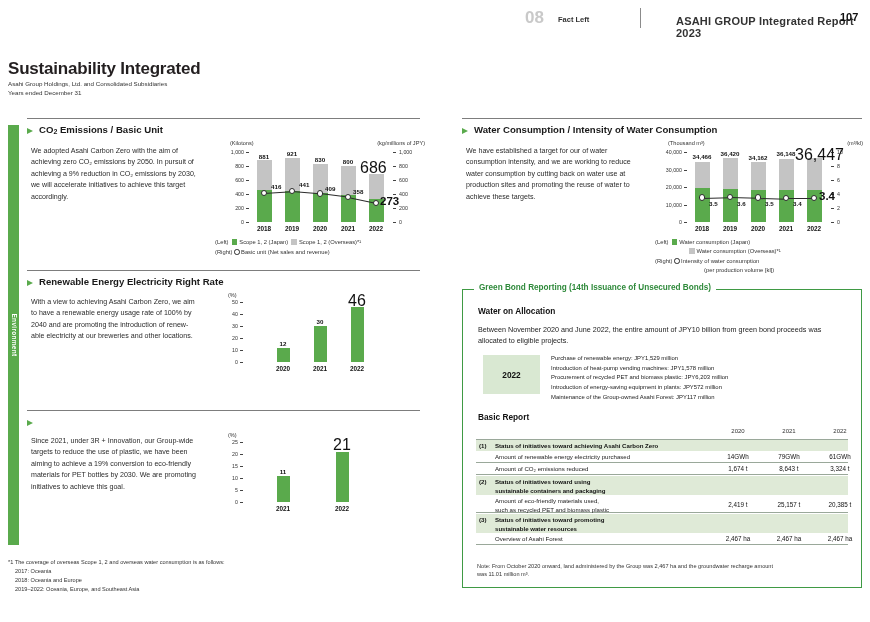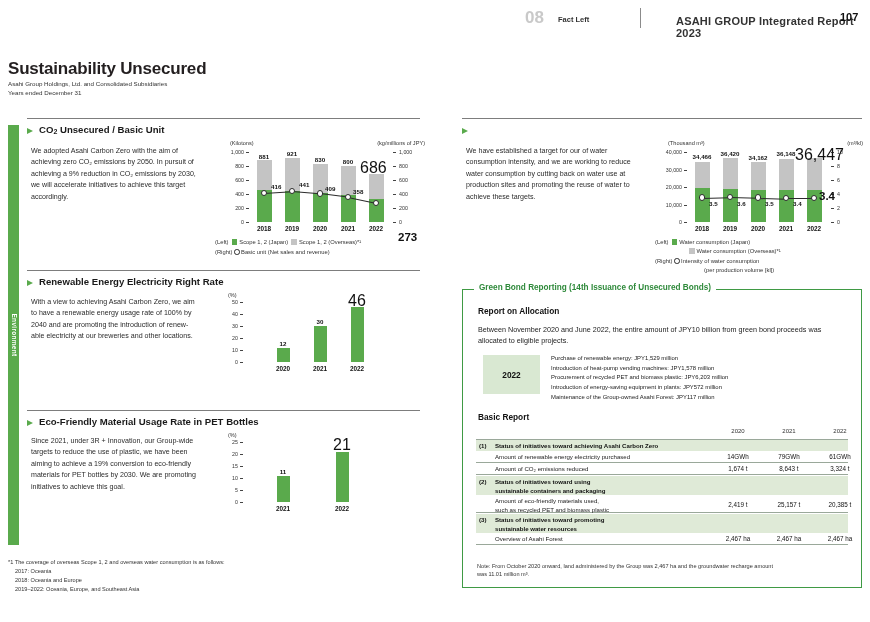--- a/index.html
+++ b/index.html
@@ -155,32 +155,32 @@
 <body>
 
 <div class="page-header">
   <div class="hdr-num">08</div>
   <div class="hdr-section">Fact Left</div>
   <div class="hdr-rule"></div>
   <div class="hdr-title">ASAHI GROUP Integrated Report 2023</div>
   <div class="hdr-page">107</div>
 </div>
 
-<div class="page-title">Sustainability Unsecured</div>
+<div class="page-title">Sustainability Integrated</div>
 <div class="page-sub1">Asahi Group Holdings, Ltd. and Consolidated Subsidiaries</div>
 <div class="page-sub2">Years ended December 31</div>
 
 <div class="env-tab">
   <span>Environment</span>
 </div>
 
 <div class="sec" style="left:27px; top:118px; width:393px; height:14px;">
   <div class="sec-rule"></div>
   <div class="sec-tri"></div>
-  <div class="sec-title"><span>CO</span><span class="sub">2</span><span> Unsecured / Basic Unit</span></div>
+  <div class="sec-title"><span>CO</span><span class="sub">2</span><span> Emissions / Basic Unit</span></div>
 </div>
 <div class="para" style="left:31px; top:146px; width:165px;">We adopted Asahi Carbon Zero with the aim of achieving zero CO₂ emissions by 2050. In pursuit of achieving a 9% reduction in CO₂ emissions by 2030, we will accelerate initiatives to achieve this target accordingly.</div>
 
 <div class="chart" style="left:210px; top:140px; width:215px; height:125px;">
   <div class="ax-unit" style="left:20px; top:0px;">(Kilotons)</div>
   <div class="ax-unit" style="right:0px; top:0px;">(kg/millions of JPY)</div>
 
   <div class="tick" style="left:8px; top:9px; width:26px;">1,000</div>
   <div class="tickmark" style="left:36px; top:12px;"></div>
   <div class="tick" style="left:8px; top:23px; width:26px;">800</div>
@@ -232,21 +232,21 @@
   <div class="marker" style="left:50.8px; top:49.7px;"></div>
   <div class="marker" style="left:78.8px; top:47.9px;"></div>
   <div class="marker" style="left:106.8px; top:50.2px;"></div>
   <div class="marker" style="left:134.8px; top:53.7px;"></div>
   <div class="marker" style="left:162.8px; top:59.7px;"></div>
 
   <div class="plab" style="left:61px; top:43px;">416</div>
   <div class="plab" style="left:89px; top:41px;">441</div>
   <div class="plab" style="left:115px; top:45px;">409</div>
   <div class="plab" style="left:143px; top:48px;">358</div>
-  <div class="plab-big" style="left:188px; top:55px;margin-top:36px;">273</div>
+  <div class="plab-big" style="left:170px; top:55px;">273</div>
 
   <div class="xlab" style="left:39px; top:85px; width:30px;">2018</div>
   <div class="xlab" style="left:67px; top:85px; width:30px;">2019</div>
   <div class="xlab" style="left:95px; top:85px; width:30px;">2020</div>
   <div class="xlab" style="left:123px; top:85px; width:30px;">2021</div>
   <div class="xlab" style="left:151px; top:85px; width:30px;">2022</div>
 
   <div class="legend" style="left:5px; top:99px;">
     <span>(Left)</span>
     &nbsp;<span class="sw sw-g"></span><span>Scope 1, 2 (Japan)</span>
@@ -290,21 +290,20 @@
   <div class="vlab-big" style="left:138px; top:0px;">46</div>
 
   <div class="xlab" style="left:58px; top:73px; width:30px;">2020</div>
   <div class="xlab" style="left:95px; top:73px; width:30px;">2021</div>
   <div class="xlab" style="left:132px; top:73px; width:30px;">2022</div>
 </div>
 
 <div class="sec" style="left:27px; top:410px; width:393px; height:14px;">
   <div class="sec-rule"></div>
   <div class="sec-tri"></div>
-  <div class="sec-title">Eco-Friendly Material Usage Rate in PET Bottles</div>
 </div>
 <div class="para" style="left:31px; top:436px; width:165px;">Since 2021, under 3R + Innovation, our Group-wide targets to reduce the use of plastic, we have been aiming to achieve a 19% conversion to eco-friendly materials for PET bottles by 2030. We are promoting initiatives to achieve this goal.</div>
 
 <div class="chart" style="left:210px; top:432px; width:215px; height:90px;">
   <div class="ax-unit" style="left:18px; top:0px;">(%)</div>
   <div class="tick" style="left:8px; top:7px; width:20px;">25</div>
   <div class="tickmark" style="left:30px; top:10px;"></div>
   <div class="tick" style="left:8px; top:19px; width:20px;">20</div>
   <div class="tickmark" style="left:30px; top:22px;"></div>
   <div class="tick" style="left:8px; top:31px; width:20px;">15</div>
@@ -322,20 +321,21 @@
   <div class="vlab" style="left:58px; top:36px; width:30px;">11</div>
   <div class="vlab-big" style="left:123px; top:4px;">21</div>
 
   <div class="xlab" style="left:58px; top:73px; width:30px;">2021</div>
   <div class="xlab" style="left:117px; top:73px; width:30px;">2022</div>
 </div>
 
 <div class="sec" style="left:462px; top:118px; width:400px; height:14px;">
   <div class="sec-rule"></div>
   <div class="sec-tri"></div>
+  <div class="sec-title">Water Consumption / Intensity of Water Consumption</div>
 </div>
 <div class="para" style="left:466px; top:146px; width:168px;">We have established a target for our of water consumption intensity, and we are working to reduce water consumption by cutting back on water use at production sites and promoting the reuse of water to achieve these targets.</div>
 
 <div class="chart" style="left:648px; top:140px; width:215px; height:132px;">
   <div class="ax-unit" style="left:20px; top:0px;">(Thousand m³)</div>
   <div class="ax-unit" style="right:0px; top:0px;">(m³/kl)</div>
 
   <div class="tick" style="left:4px; top:9px; width:30px;">40,000</div>
   <div class="tickmark" style="left:36px; top:12px;"></div>
   <div class="tick" style="left:4px; top:26.5px; width:30px;">30,000</div>
@@ -410,21 +410,21 @@
   <div class="legend" style="left:7px; top:118px;">
     <span>(Right)</span>
     <span class="sw-m"></span><span>Intensity of water consumption</span>
   </div>
   <div class="legend" style="left:56px; top:127px;">(per production volume [kl])</div>
 </div>
 
 <div class="gb-box"></div>
 <div class="gb-legendtitle">Green Bond Reporting (14th Issuance of Unsecured Bonds)</div>
 
-<div class="gb-h" style="left:478px; top:306px;">Report on Allocation</div>
+<div class="gb-h" style="left:478px; top:306px;">Water on Allocation</div>
 <div class="gb-p" style="left:478px; top:324px; width:370px;">Between November 2020 and June 2022, the entire amount of JPY10 billion from green bond proceeds was allocated to eligible projects.</div>
 
 <div class="gb-yearbox">
   <span>2022</span>
 </div>
 <div class="gb-list">
   <div>Purchase of renewable energy: JPY1,529 million</div>
   <div>Introduction of heat-pump vending machines: JPY1,578 million</div>
   <div>Procurement of recycled PET and biomass plastic: JPY6,203 million</div>
   <div>Introduction of energy-saving equipment in plants: JPY572 million</div>

